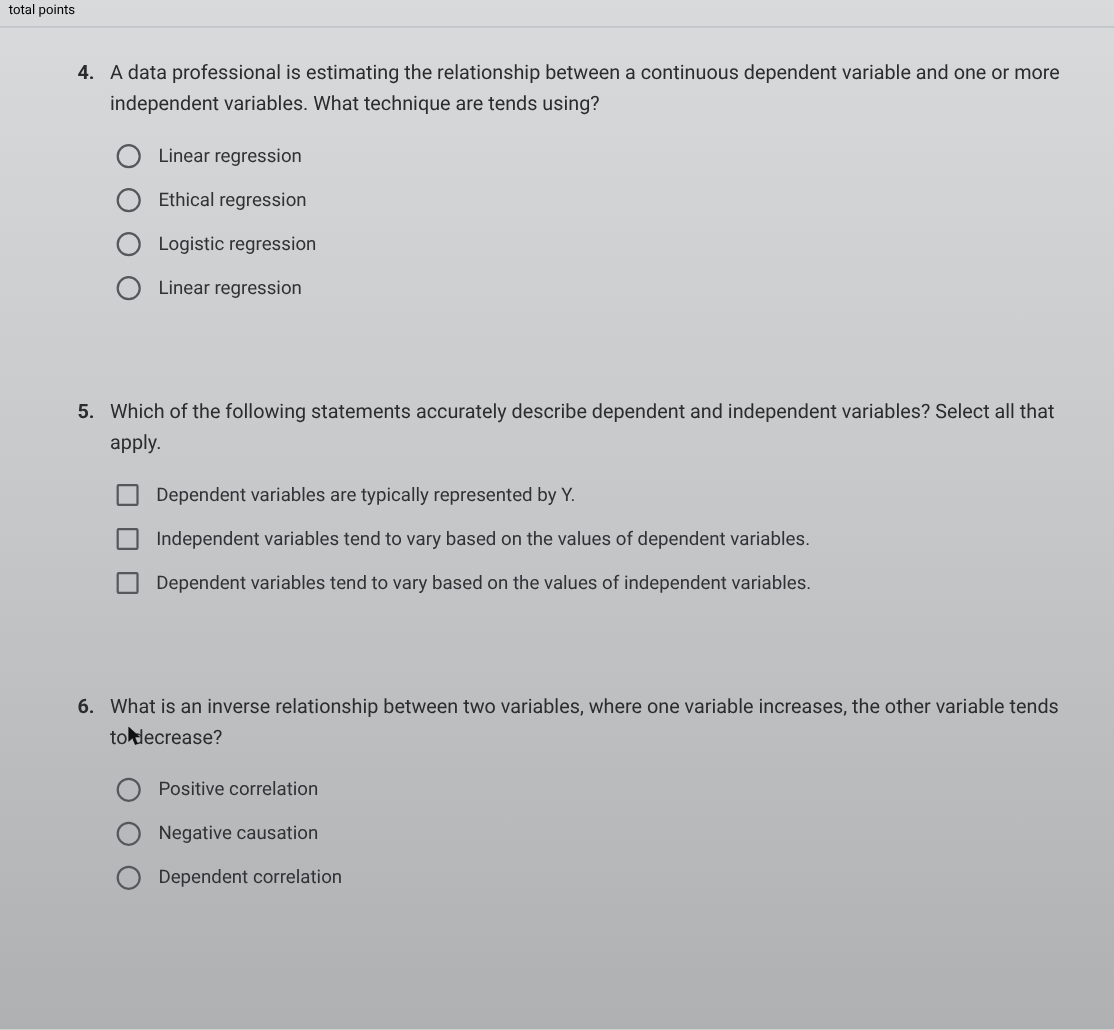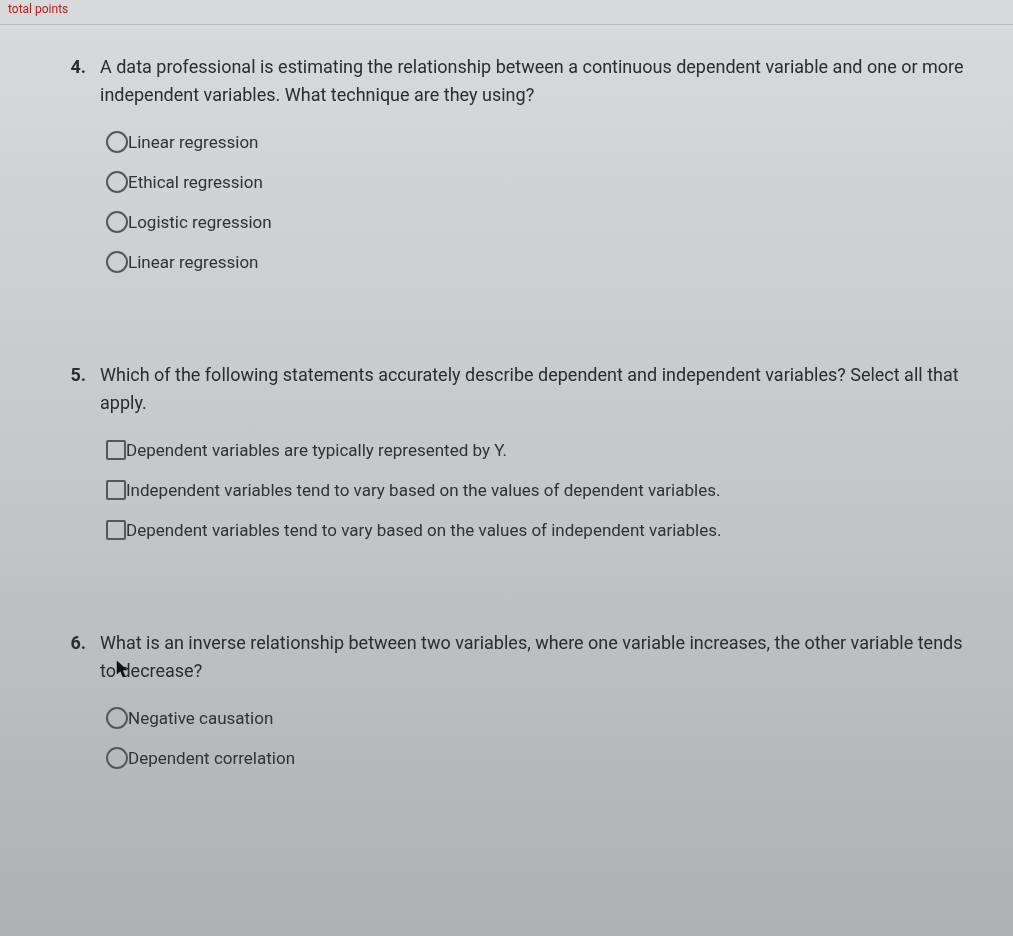--- a/index.html
+++ b/index.html
@@ -7,21 +7,21 @@
     width: 1013px;
     height: 936px;
     font-family: -apple-system, BlinkMacSystemFont, "Segoe UI", Roboto, Helvetica, Arial, sans-serif;
     background: linear-gradient(180deg, #d8dadb 0%, #c5c7c9 50%, #aeb0b2 100%);
     overflow: hidden;
     position: relative;
   }
   .top-strip {
     height: 18px;
     font-size: 12px;
-    color: #b91c1c;
+    color: #000000;
     padding-left: 8px;
     display:flex;
     align-items:center;
   }
   .divider {
     height: 1px;
     background: #b8bbbd;
     margin-top: 6px;
   }
   .content {
@@ -43,21 +43,21 @@
   .qbody { flex: 1; }
   .qtext {
     font-size: 18px;
     color: #2b2c2d;
     line-height: 1.55;
     margin-bottom: 22px;
   }
   .option {
     display: flex;
     align-items: center;
-    gap: 0;
+    gap: 16px;
     margin-bottom: 18px;
     padding-left: 6px;
   }
   .radio {
     width: 22px;
     height: 22px;
     border: 2px solid #55585a;
     border-radius: 50%;
     flex-shrink: 0;
     cursor: pointer;
@@ -90,21 +90,21 @@
 <div class="top-strip">
   <span>total points</span>
 </div>
 <div class="divider"></div>
 
 <div class="content">
 
   <div class="qblock">
     <div class="qnum">4.</div>
     <div class="qbody">
-      <div class="qtext">A data professional is estimating the relationship between a continuous dependent variable and one or more independent variables. What technique are they using?</div>
+      <div class="qtext">A data professional is estimating the relationship between a continuous dependent variable and one or more independent variables. What technique are tends using?</div>
       <div class="option">
         <div class="radio"></div>
         <div class="option-label">Linear regression</div>
       </div>
       <div class="option">
         <div class="radio"></div>
         <div class="option-label">Ethical regression</div>
       </div>
       <div class="option">
         <div class="radio"></div>
@@ -135,20 +135,24 @@
       </div>
     </div>
   </div>
 
   <div class="qblock" style="margin-bottom:0;">
     <div class="qnum">6.</div>
     <div class="qbody">
       <div class="qtext">What is an inverse relationship between two variables, where one variable increases, the other variable tends to decrease?</div>
       <div class="option">
         <div class="radio"></div>
+        <div class="option-label">Positive correlation</div>
+      </div>
+      <div class="option">
+        <div class="radio"></div>
         <div class="option-label">Negative causation</div>
       </div>
       <div class="option">
         <div class="radio"></div>
         <div class="option-label">Dependent correlation</div>
       </div>
     </div>
   </div>
 
 </div>

